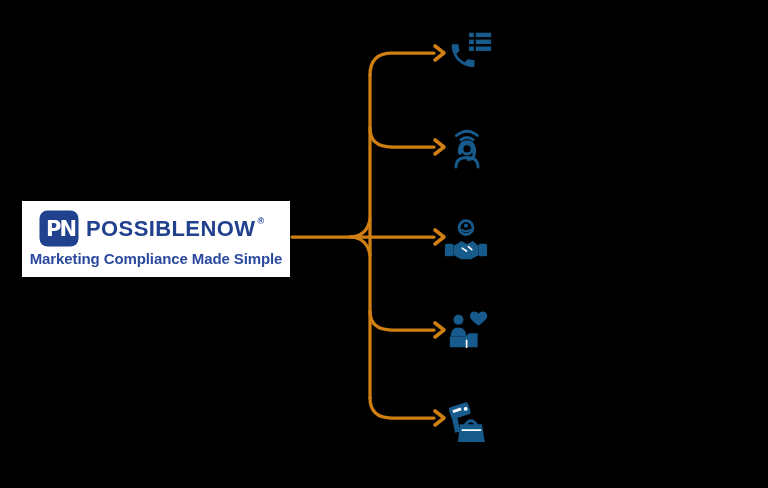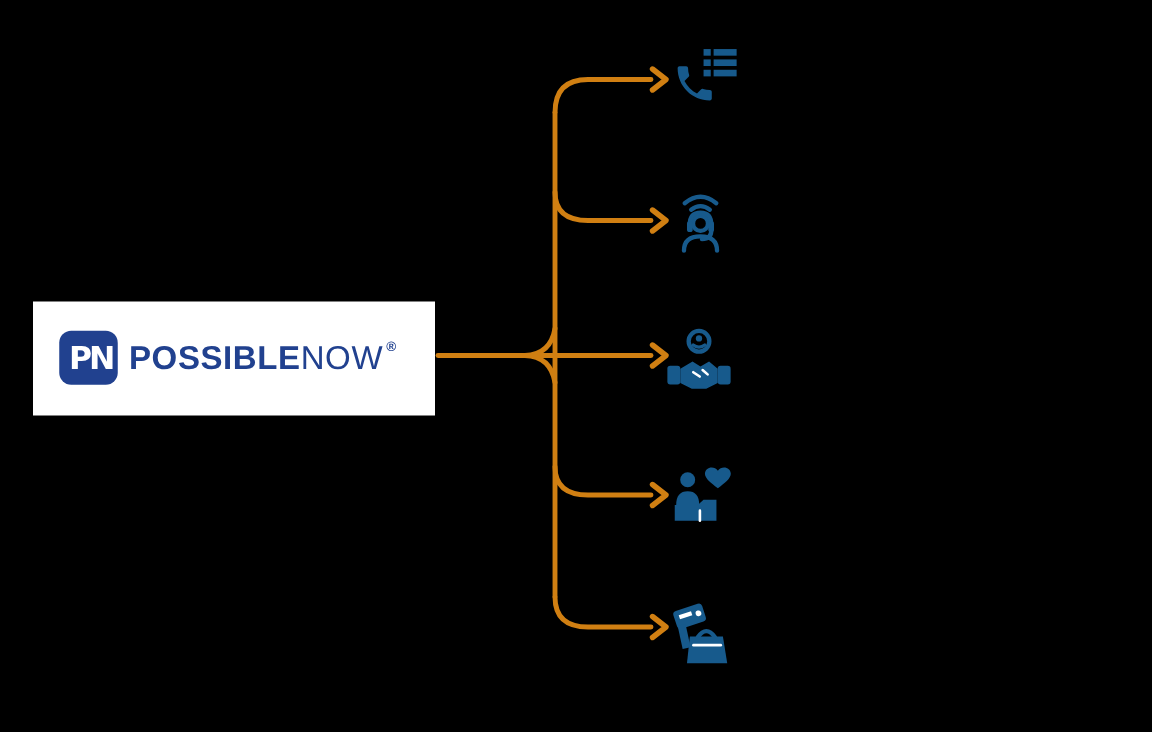--- a/index.html
+++ b/index.html
@@ -20,21 +20,21 @@
   .monogram rect{fill:var(--c-brand,#21418F);}
   .monogram text{
     fill:#fff;font-family:"DejaVu Sans",sans-serif;font-weight:bold;
     font-size:21px;letter-spacing:-2px;
   }
   .brand{
     margin-left:7px;color:var(--c-brand,#21418F);
     font-size:22px;letter-spacing:.4px;white-space:nowrap;line-height:1;
   }
   .brand .p1{font-weight:600;text-align:center;}
-  .brand .p2{font-weight:400;}
+  .brand .p2{font-weight:700;}
   .reg{
     font-size:9px;font-weight:700;vertical-align:12px;margin-left:2px;
     color:var(--c-brand,#21418F);
   }
   .tagline{
     margin-top:3px;text-align:center;
     color:var(--c-tagline,#2B4A9E);
     font-size:15px;font-weight:700;letter-spacing:-0.1px;white-space:nowrap;
   }
   
@@ -83,20 +83,21 @@
   </svg>
 
   <div class="logo-card">
     <div class="logo-row">
       <svg class="monogram" viewBox="0 0 40 37">
         <rect x="0.5" y="0.5" width="39" height="36" rx="8"></rect>
         <text x="7" y="26">PN</text>
       </svg>
       <div class="brand"><span class="p1">POSSIBLE</span><span class="p2">NOW</span><span class="reg">®</span></div>
     </div>
+    <div class="tagline">Marketing Compliance Made Simple</div>
   </div>
 
   <div class="node" style="left:447px;top:24px;">
     <svg viewBox="0 0 48 48">
       <path class="ic-f" transform="translate(1,15) scale(1.32)" d="M6.62 10.79c1.44 2.83 3.76 5.14 6.59 6.59l2.2-2.21c.27-.27.67-.36 1.02-.24 1.12.37 2.33.57 3.57.57.55 0 1 .45 1 1V20c0 .55-.45 1-1 1-9.39 0-17-7.61-17-17 0-.55.45-1 1-1h3.5c.55 0 1 .45 1 1 0 1.25.2 2.45.57 3.57.11.35.03.74-.25 1.02l-2.2 2.2z"></path>
       <rect class="ic-f" x="23" y="7" width="5" height="4.6"></rect>
       <rect class="ic-f" x="30" y="7" width="16" height="4.6"></rect>
       <rect class="ic-f" x="23" y="14.2" width="5" height="4.6"></rect>
       <rect class="ic-f" x="30" y="14.2" width="16" height="4.6"></rect>
       <rect class="ic-f" x="23" y="21.4" width="5" height="4.6"></rect>

